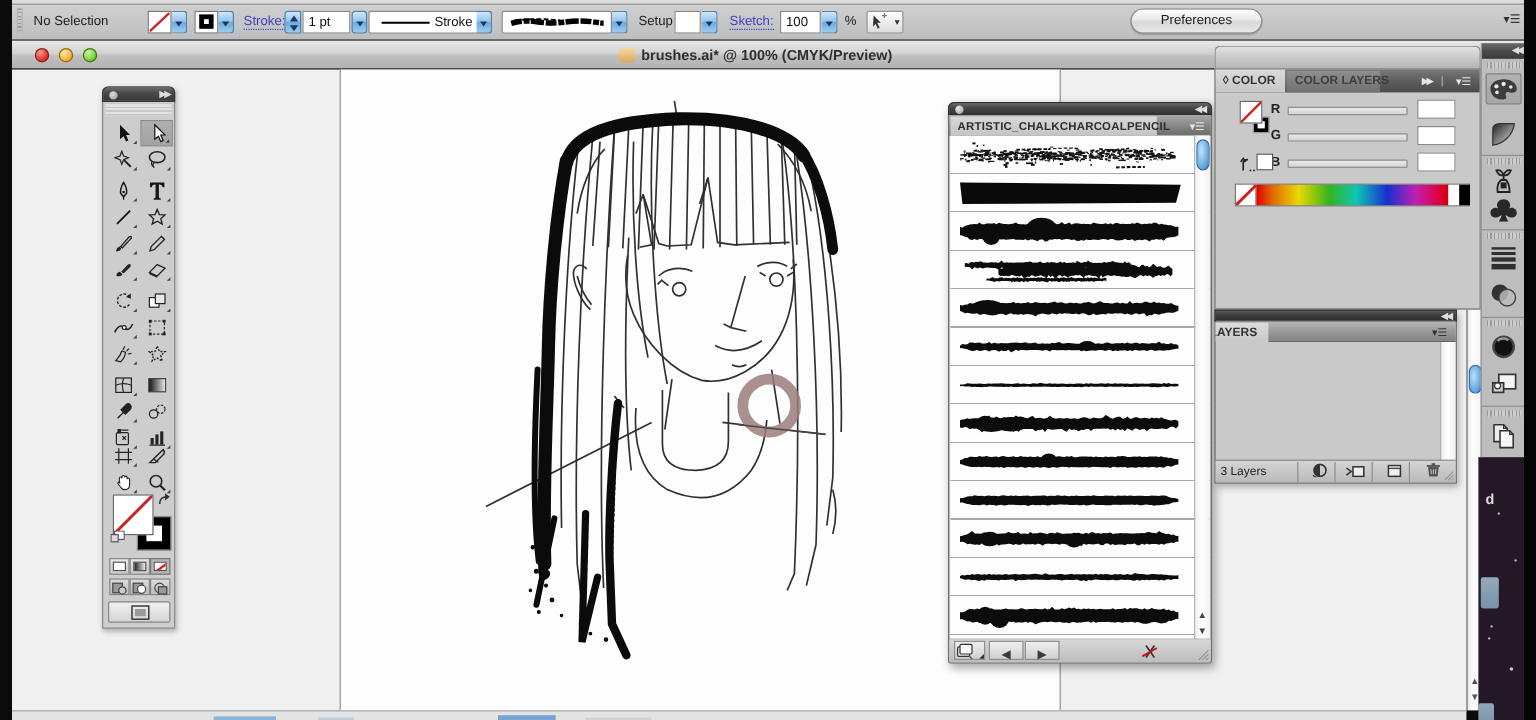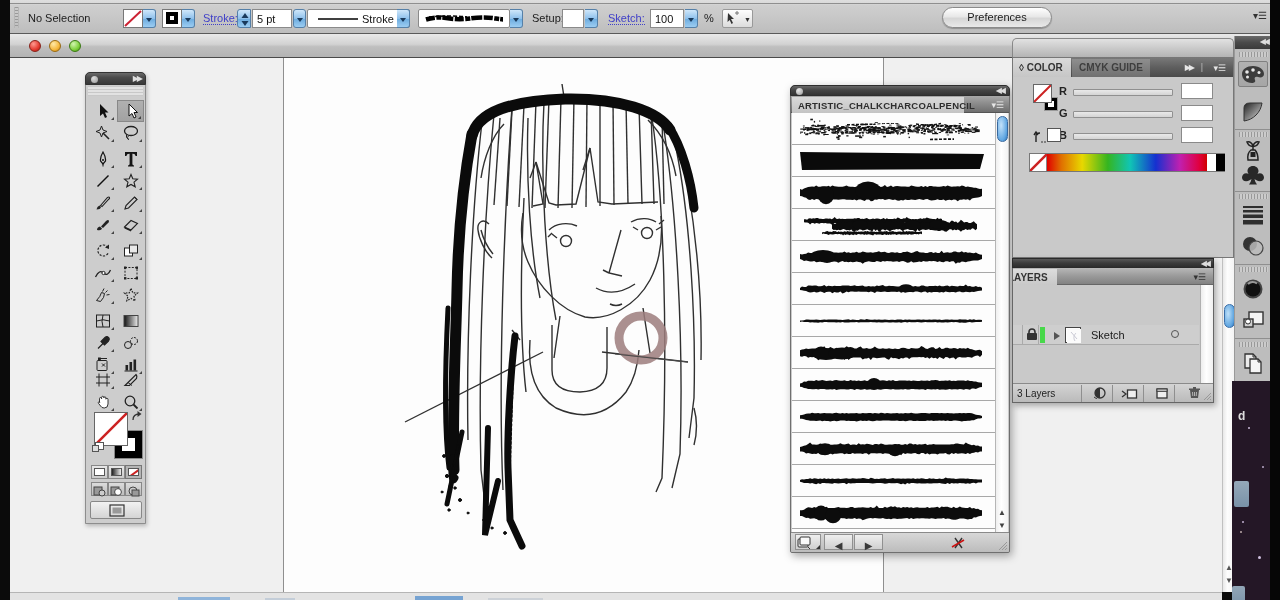--- a/index.html
+++ b/index.html
@@ -133,21 +133,21 @@
       <div class="swbox">
           <div style="position:absolute;left:3px;top:2px;width:12px;height:12px;border:4px solid #000;"></div>
         </div>
       <div class="aquabtn"></div>
     </div>
     <div class="cb-link" style="left:193px;">Stroke:</div>
     <div class="stepper" style="left:227px;"><svg width="12" height="17" style="margin:1px 0 0 1px;">
           <path d="M6 2 L9.5 7 L2.5 7 Z" fill="#1a3a5c"></path>
           <path d="M6 15 L9.5 10 L2.5 10 Z" fill="#1a3a5c"></path>
         </svg></div>
-    <div class="whitefield" style="left:242px;width:40px;padding:3px 0 0 4px;">5 pt</div>
+    <div class="whitefield" style="left:242px;width:40px;padding:3px 0 0 4px;">1 pt</div>
     <div class="swbtn" style="left:283px;">
         <div class="aquabtn" style="border-left:1px solid #5580a8;border-radius:3px;"></div>
       </div>
 
     <div class="whitefield" style="left:297px;width:103px;border-radius:2px;">
       <svg width="44" height="17" style="position:absolute;left:8px;top:0;">
           <line x1="2" y1="9" x2="42" y2="9" stroke="#000" stroke-width="1.6"></line>
         </svg>
       <span style="position:absolute;left:54px;top:3px;">Stroke</span>
     </div>
@@ -184,20 +184,21 @@
         </svg>
       <span style="position:absolute;right:1px;top:6px;font-size:7px;color:#333;">▼</span>
     </div>
     <div class="macbtn" style="left:932px;width:110px;padding-top:3px;">Preferences</div>
     <div class="abs" style="left:1243px;top:10px;font-size:10px;color:#333;">▾<span style="letter-spacing:-1px;">☰</span></div>
   </div>
   <div class="abs" id="titlebar">
     <div class="tl" style="left:19px;background:radial-gradient(circle at 35% 30%,#ff9a90,#e33a30 60%,#a01a10);border:0.5px solid #8a2018;"></div>
     <div class="tl" style="left:39px;background:radial-gradient(circle at 35% 30%,#ffe9a8,#f5b83d 60%,#c07c10);border:0.5px solid #9a6a10;"></div>
     <div class="tl" style="left:59px;background:radial-gradient(circle at 35% 30%,#d2f5b0,#7ed03c 60%,#3f8a10);border:0.5px solid #3a7a12;"></div>
+    <div id="titletext" style="width:1240px;"><span style="display:inline-block;width:13px;height:12px;background:linear-gradient(#f5d8a0,#e0a860);border-radius:2px;vertical-align:-2px;margin-right:5px;"></span>brushes.ai* @ 100% (CMYK/Preview)</div>
   </div>
   <div class="abs" id="canvas">
       <div id="artboard"></div>
   <svg class="abs" style="left:-10px;top:0;" width="1222" height="534" fill="none">
     <g stroke="#303030" stroke-width="1.4">
 
       <line x1="500" y1="60" x2="494" y2="147"></line>
           <line x1="512" y1="52" x2="507" y2="148"></line>
       <line x1="524" y1="47" x2="519" y2="149"></line>
           <line x1="536" y1="43" x2="532" y2="150"></line>
@@ -1035,21 +1036,21 @@
     <div style="position:absolute;left:26px;top:175px;width:3px;height:3px;background:#d0c0e0;border-radius:50%;"></div>
     <div style="position:absolute;left:2px;top:100px;width:15px;height:26px;background:linear-gradient(#a9c2d3,#88a8bf);opacity:0.85;border-radius:2px;"></div>
     <div style="position:absolute;left:0px;top:205px;width:13px;height:24px;background:linear-gradient(#a5bfd1,#84a4bc);opacity:0.85;border-radius:2px;"></div>
     <div style="position:absolute;left:8px;top:150px;width:2px;height:2px;background:#baa;border-radius:50%;"></div>
   </div>
 
   <div class="abs" id="colorgroup"></div>
   <div class="abs" id="colorpanel">
     <div id="cp-tabs">
       <div id="cp-tab1">◊ COLOR</div>
-      <div id="cp-tab2">CMYK GUIDE</div>
+      <div id="cp-tab2">COLOR LAYERS</div>
       <div class="pmenu" style="right:40px;top:5px;font-size:8px;letter-spacing:-2px;">▶▶</div>
       <div class="pmenu" style="right:30px;top:4px;color:#bbb;">|</div>
       <div class="pmenu" style="right:8px;top:5px;">▾<span style="letter-spacing:-1px;">☰</span></div>
     </div>
     <div class="abs" style="left:32px;top:40px;width:12px;height:12px;border:3px solid #000;box-shadow:0 0 0 1px #999;background:#fff;"></div>
     <div class="abs" style="left:20px;top:26px;width:19px;height:19px;background:#fff;border:1px solid #666;"><svg width="17" height="17">
           <line x1="0" y1="17" x2="17" y2="0" stroke="#c22" stroke-width="2"></line>
         </svg></div>
     <div class="cp-lab" style="top:27px;">R</div>
       <div class="cp-slider" style="top:31px;"></div>
@@ -1147,35 +1148,20 @@
   </div>
 
   <div class="abs" id="layerspanel">
     <div id="lp-head">
         <div style="position:absolute;right:4px;top:0px;color:#ddd;font-size:8px;letter-spacing:-2px;">◀◀</div>
       </div>
     <div id="lp-tabs">
       <div id="lp-tab1"><span style="margin-left:-7px;">LAYERS</span></div>
       <div class="pmenu" style="right:8px;top:4px;color:#333;">▾<span style="letter-spacing:-1px;">☰</span></div>
     </div>
-    <div class="lrow" style="top:66px;">
-      <div class="eye"></div>
-      <div class="lock"><svg width="12" height="13" style="margin:3px 0 0 2px;">
-            <rect x="1" y="5" width="10" height="7" rx="1" fill="#333"></rect>
-            <path d="M3 5 L3 4 Q3 1 6 1 Q9 1 9 4 L9 5" fill="none" stroke="#333" stroke-width="1.6"></path>
-          </svg></div>
-      <div class="cbar" style="background:#47d84a;"></div>
-      <div class="tri"></div>
-      <div class="thumb"><svg width="14" height="14" style="margin:1px;">
-            <rect width="14" height="14" fill="#fbfbfb"></rect>
-            <path d="M4 3 L10 10 M9 4 C7 6 6 9 8 12" stroke="#c9c9d4" fill="none"></path>
-          </svg></div>
-      <div class="lname">Sketch</div>
-      <div class="targ"></div>
-    </div>
     <div id="lp-scroll"></div>
     <div id="lp-foot">
       <div style="position:absolute;left:4px;top:4px;font-size:10px;color:#222;">3 Layers</div>
       <div class="lp-btn" style="left:68px;padding-left:6px;"><svg width="15" height="12" style="margin:1px 0 0 5px;">
             <circle cx="7" cy="6" r="5" fill="none" stroke="#333" stroke-width="1.3"></circle>
             <path d="M7 1 A5 5 0 0 0 7 11 Z" fill="#333"></path>
             <path d="M1 10 l3 2" stroke="#333"></path>
           </svg></div>
       <div class="lp-btn" style="left:99px;padding-left:5px;"><svg width="17" height="12" style="margin:1px 0 0 3px;">
             <path d="M1 4 L5 7 L1 10" fill="none" stroke="#333" stroke-width="1.3"></path>

